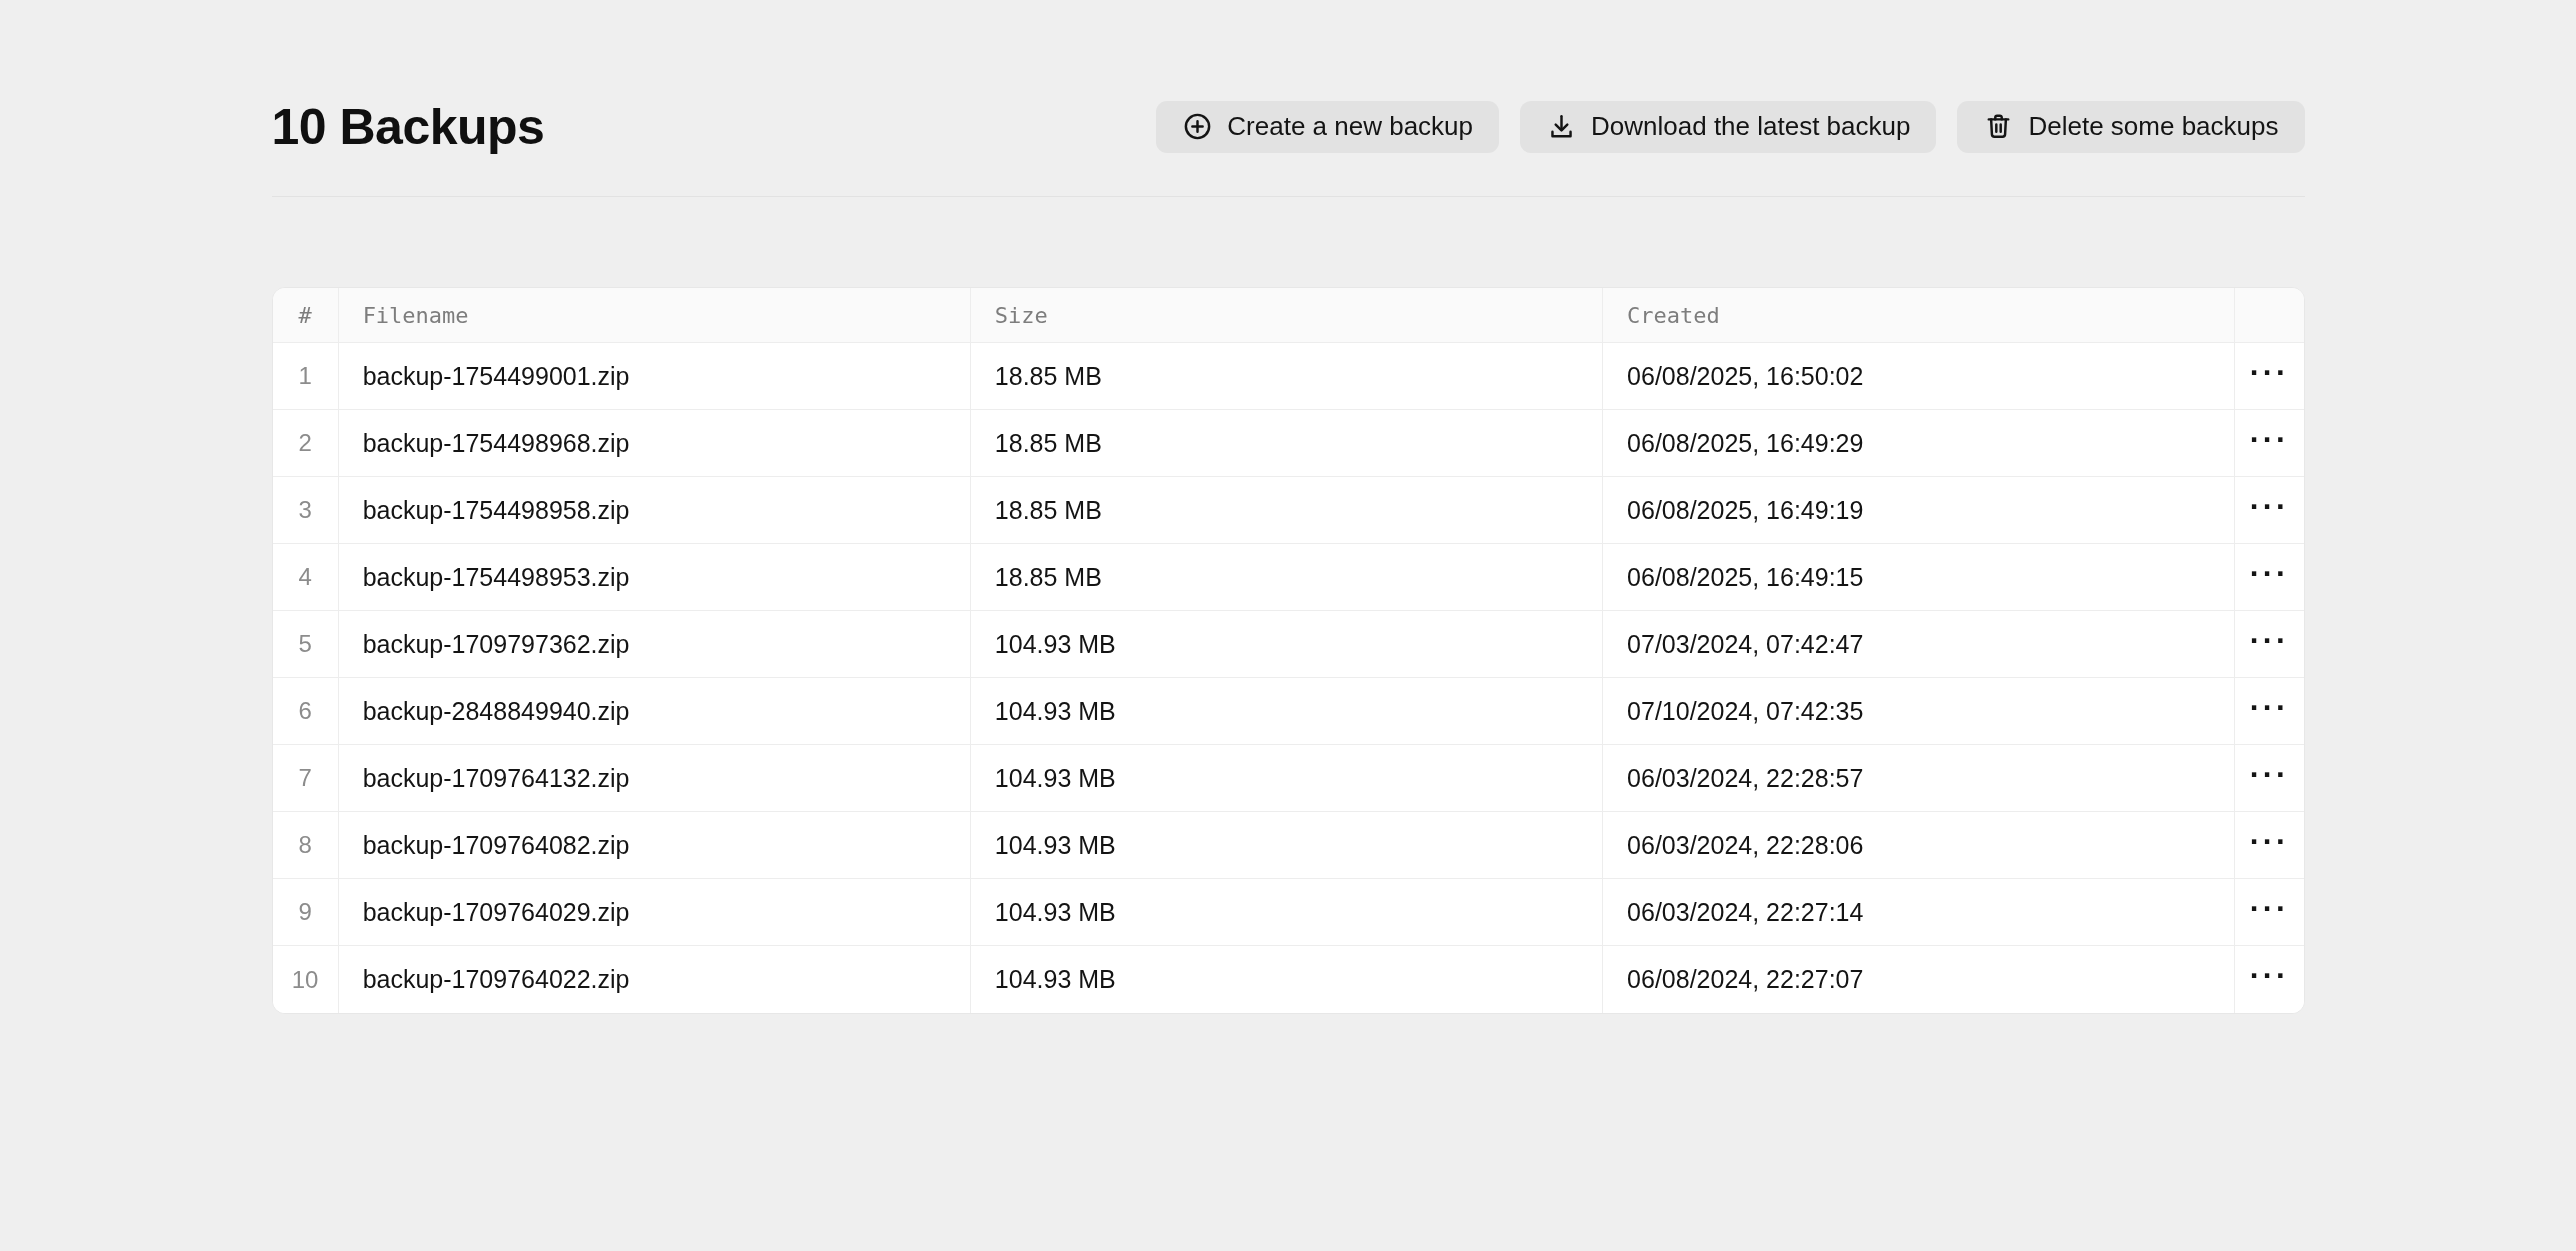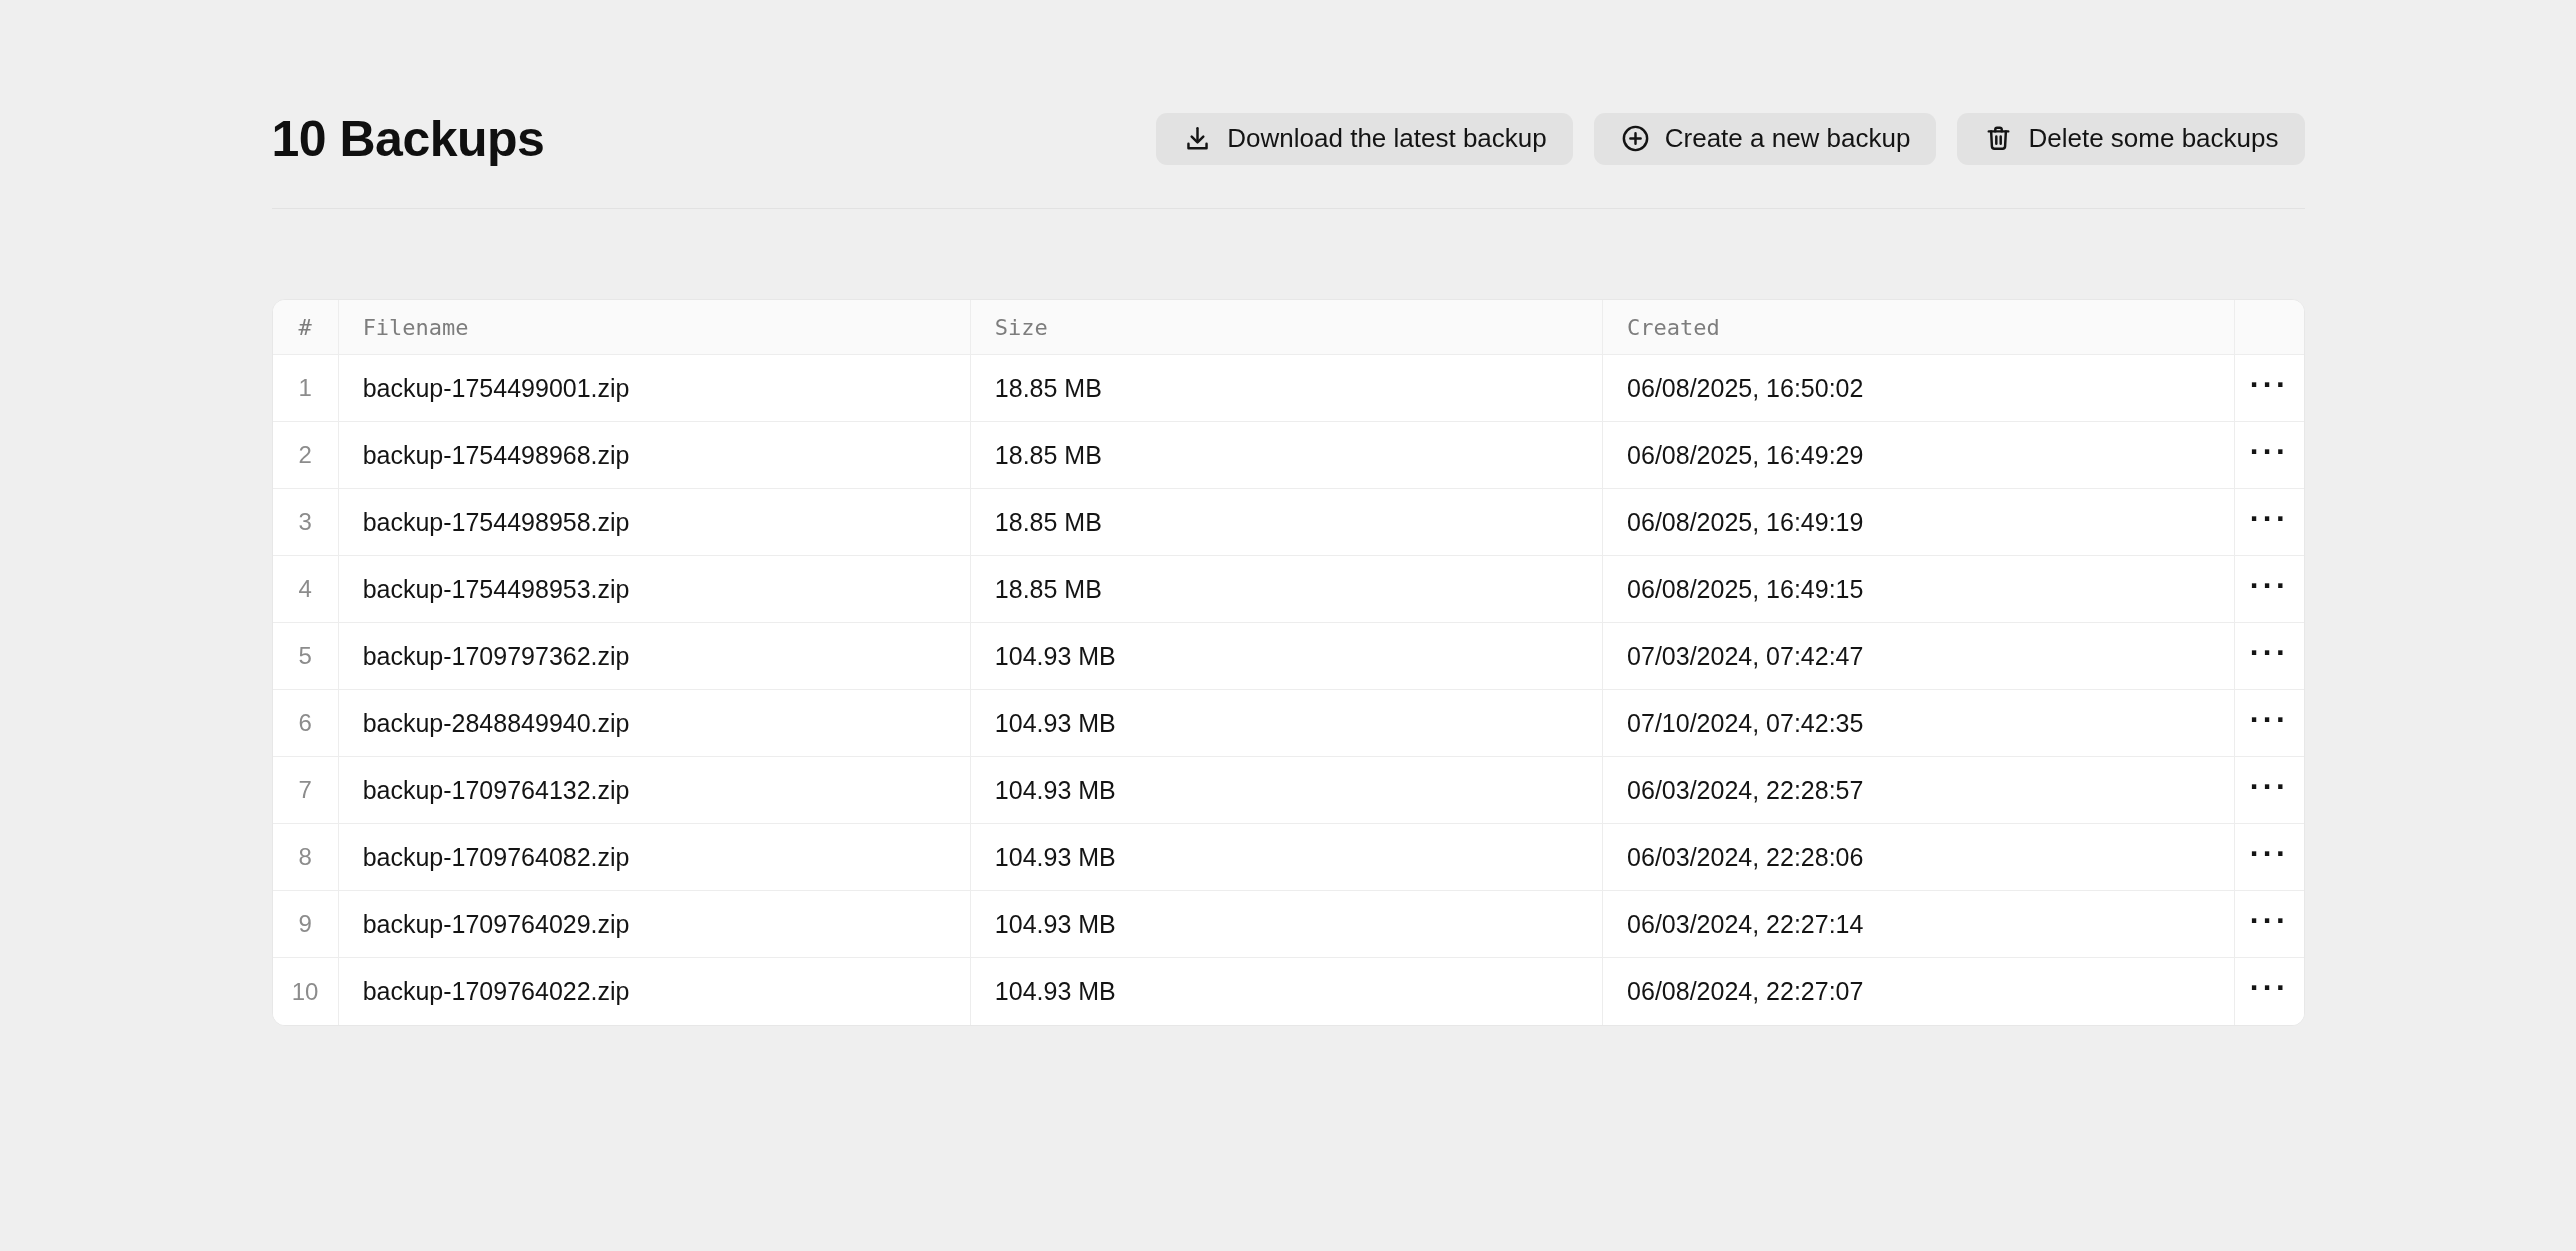--- a/index.html
+++ b/index.html
@@ -6,21 +6,21 @@
   html, body {
     width: 2576px;
     height: 1251px;
     overflow: hidden;
     background: #efefef;
     font-family: "Liberation Sans", sans-serif;
     color: #161616;
   }
   .content {
     width: 2033px;
-    margin: 12px auto;
+    margin: 0 auto;
     padding-top: 96px;
   }
   .header-row {
     display: flex;
     align-items: center;
     justify-content: space-between;
     height: 61px;
   }
   h1.page-title {
     font-size: 50px;
@@ -139,33 +139,33 @@
 <body>
 
 <div class="content">
 
   <div class="header-row">
     <h1 class="page-title">10 Backups</h1>
 
     <div class="toolbar">
       <button class="btn">
         <svg viewBox="0 0 24 24">
+          <circle cx="12" cy="12" r="9"></circle>
+          <path d="M12 8v8M8 12h8"></path>
+        </svg>
+        <span>Create a new backup</span>
+      </button>
+
+      <button class="btn">
+        <svg viewBox="0 0 24 24">
           <path d="M12 4v10"></path>
           <path d="M7.5 10.5L12 15l4.5-4.5"></path>
           <path d="M5 16v3.5h14V16"></path>
         </svg>
         <span>Download the latest backup</span>
-      </button>
-
-      <button class="btn">
-        <svg viewBox="0 0 24 24">
-          <circle cx="12" cy="12" r="9"></circle>
-          <path d="M12 8v8M8 12h8"></path>
-        </svg>
-        <span>Create a new backup</span>
       </button>
 
       <button class="btn">
         <svg viewBox="0 0 24 24">
           <path d="M4.5 6.5h15"></path>
           <path d="M9.5 6.5V5a1.4 1.4 0 0 1 1.4-1.4h2.2A1.4 1.4 0 0 1 14.5 5v1.5"></path>
           <path d="M6.3 6.5l.6 11.6a1.9 1.9 0 0 0 1.9 1.8h6.4a1.9 1.9 0 0 0 1.9-1.8l.6-11.6"></path>
           <path d="M10.3 10.5v5.5M13.7 10.5v5.5"></path>
         </svg>
         <span>Delete some backups</span>

